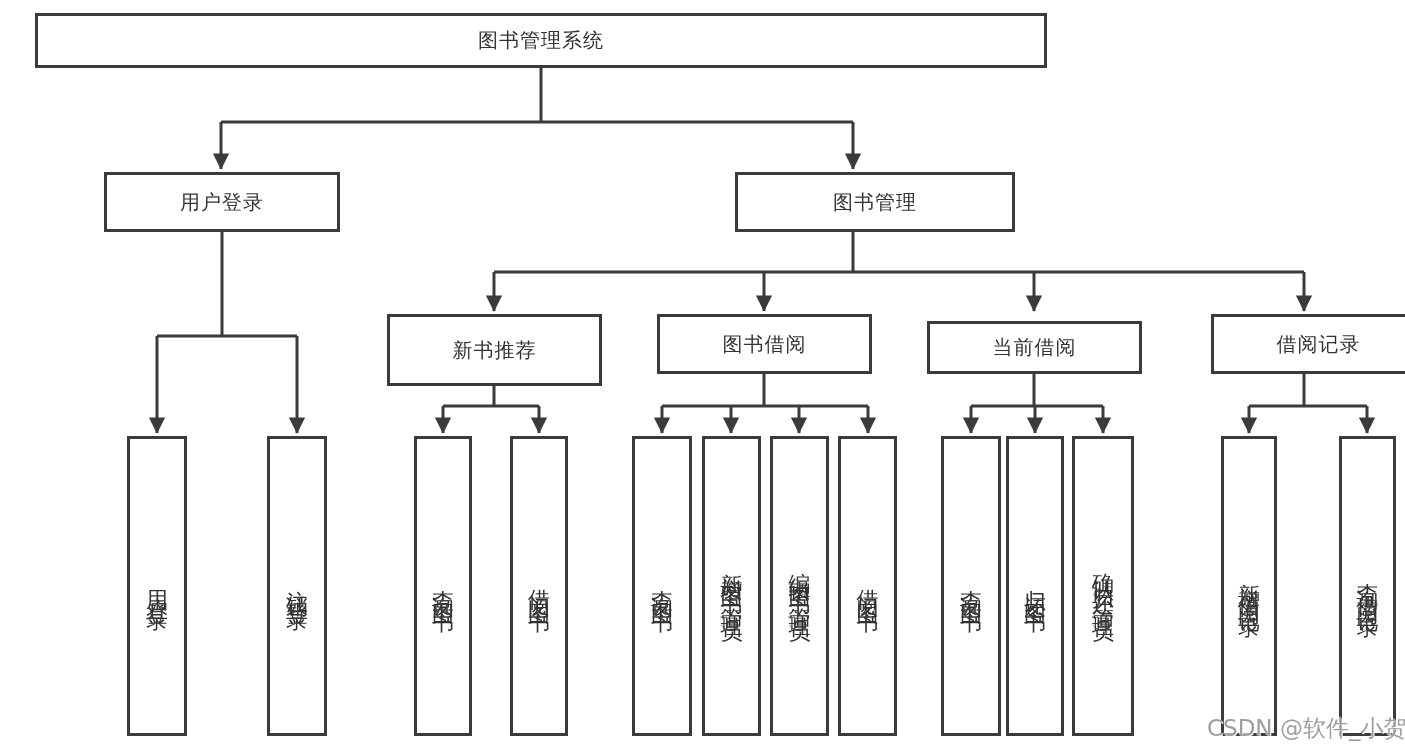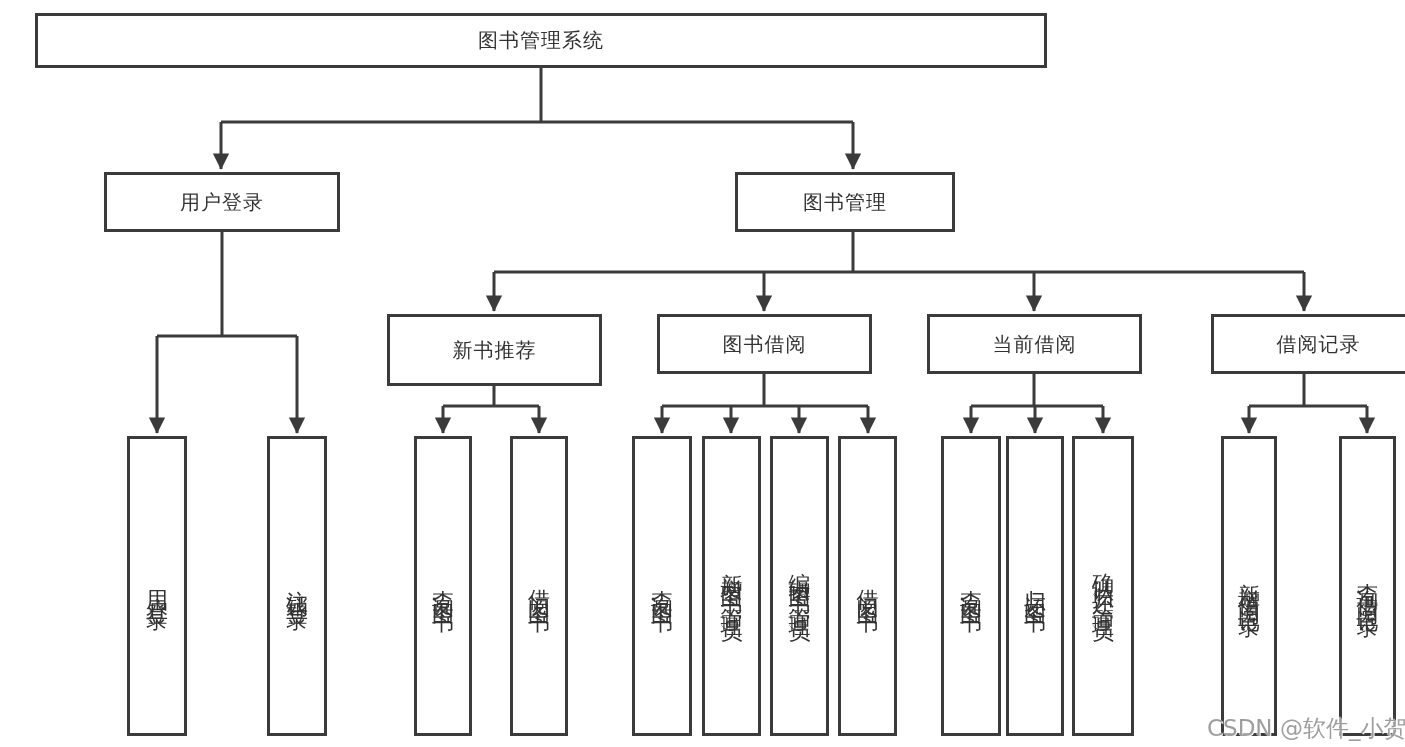--- a/index.html
+++ b/index.html
@@ -88,25 +88,25 @@
     <line x1="1011" y1="406" x2="1011" y2="433" stroke="#3b3b3b" stroke-width="3" marker-end="url(#arrow)"></line>
     <line x1="1079" y1="406" x2="1079" y2="433" stroke="#3b3b3b" stroke-width="3" marker-end="url(#arrow)"></line>
 
     <line x1="1225" y1="406" x2="1225" y2="433" stroke="#3b3b3b" stroke-width="3" marker-end="url(#arrow)"></line>
     <line x1="1343" y1="406" x2="1343" y2="433" stroke="#3b3b3b" stroke-width="3" marker-end="url(#arrow)"></line>
   </svg>
 
   <div class="node hnode" style="left:11px;top:13px;width:1012px;height:55px;">图书管理系统</div>
 
   <div class="node hnode" style="left:80px;top:172px;width:236px;height:60px;">用户登录</div>
-  <div class="node hnode" style="left:711px;top:172px;width:220px;height:60px;">图书管理</div>
+  <div class="node hnode" style="left:711px;top:172px;width:280px;height:60px;">图书管理</div>
 
   <div class="node hnode" style="left:363px;top:314px;width:215px;height:72px;">新书推荐</div>
   <div class="node hnode" style="left:633px;top:314px;width:215px;height:60px;">图书借阅</div>
-  <div class="node hnode" style="left:903px;top:314px;width:215px;height:60px;font-family:Liberation Serif, serif;">当前借阅</div>
+  <div class="node hnode" style="left:903px;top:321px;width:215px;height:53px;font-family:Liberation Serif, serif;">当前借阅</div>
   <div class="node hnode" style="left:1187px;top:314px;width:215px;height:60px;">借阅记录</div>
 
   <div class="node vnode" style="left:103px;top:436px;width:60px;height:300px;">用户登录</div>
   <div class="node vnode" style="left:243px;top:436px;width:60px;height:300px;">注销登录</div>
 
   <div class="node vnode" style="left:390px;top:436px;width:58px;height:300px;">查询图书</div>
   <div class="node vnode" style="left:486px;top:436px;width:58px;height:300px;">借阅图书</div>
 
   <div class="node vnode" style="left:608px;top:436px;width:60px;height:300px;">查询图书</div>
   <div class="node vnode" style="left:678px;top:436px;width:59px;height:300px;">新增图书（管理员）</div>

